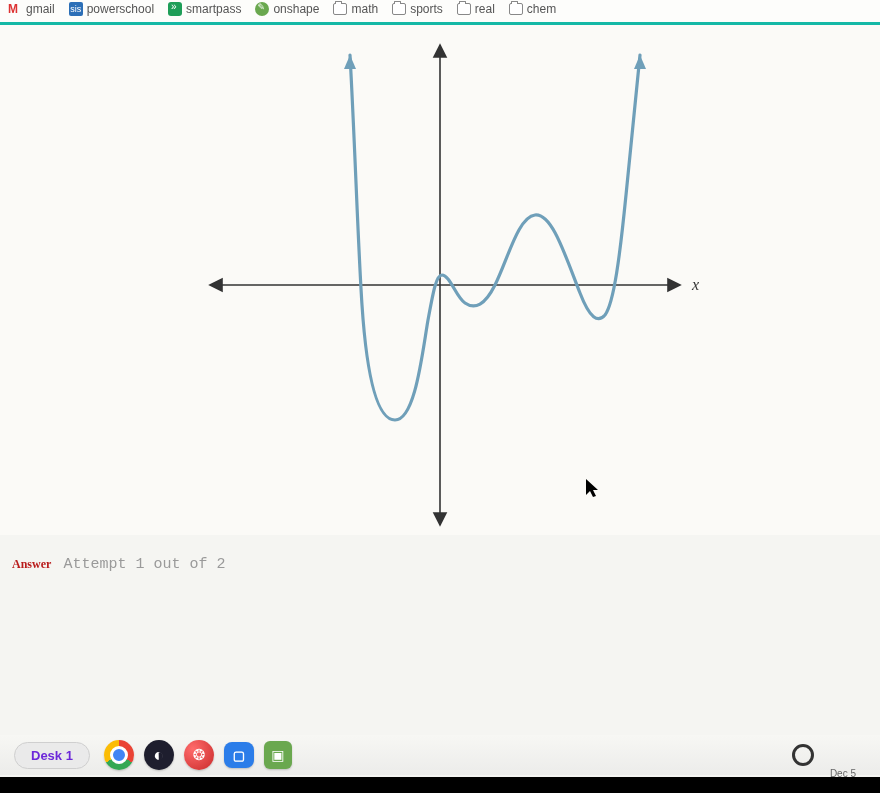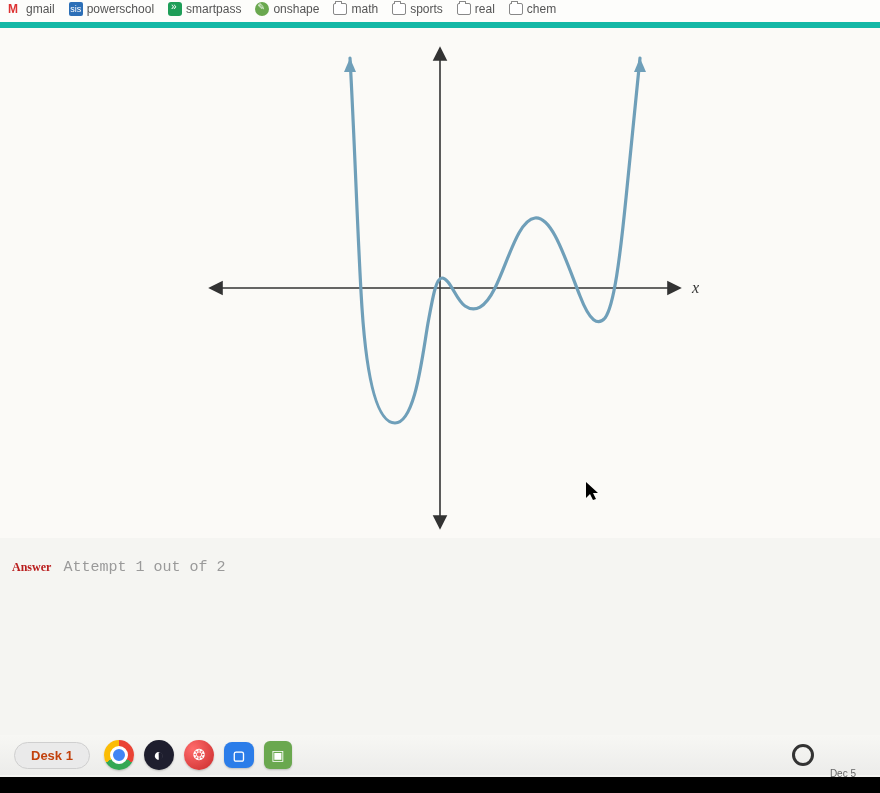--- a/index.html
+++ b/index.html
@@ -13,21 +13,21 @@
     }
     .bookmarks {
       display: flex;
       align-items: center;
       gap: 14px;
       padding: 2px 0 6px 8px;
       font-family: Arial, sans-serif;
       font-size: 12px;
       color: #555;
       background: #fdfdfb;
-      border-bottom: 6px solid #14b8a6;
+      border-bottom: 3px solid #14b8a6;
     }
     .bm-item { display: flex; align-items: center; gap: 4px; cursor: pointer; white-space: nowrap; }
     .bm-icon { width: 14px; height: 14px; display: inline-block; border-radius: 2px; }
     .bm-gmail { position: relative; }
     .bm-gmail::before { content: "M"; color: #d33; font-weight: bold; font-size: 12px; }
     .bm-ps { background: #2c6fb7; color: #fff; font-size: 9px; text-align: center; line-height: 14px; font-weight: normal; }
     .bm-sp { background: #1e9e58; border-radius: 3px; position: relative; }
     .bm-sp::after { content: "»"; color: #fff; font-size: 10px; position: absolute; left: 3px; top: -1px; }
     .bm-os { background: #6aa84f; border-radius: 50%; position: relative; }
     .bm-os::after { content: "✎"; color: #fff; font-size: 9px; position: absolute; left: 2px; top: 0; }
@@ -85,21 +85,21 @@
       padding: 0 14px;
       font-family: Arial, sans-serif;
       background: linear-gradient(#f7f7f4, #ececea);
     }
     .desk-pill {
       background: #eaeaea;
       border: 1px solid #cfcfcf;
       border-radius: 16px;
       padding: 5px 16px;
       font-size: 13px;
-      color: #c2410c;
+      color: #6d28d9;
       font-weight: 600;
       margin-right: 14px;
     }
     .tb-icon {
       width: 30px; height: 30px; border-radius: 50%;
       margin-right: 10px; display: flex; align-items: center;
       justify-content: center; cursor: pointer;
       box-shadow: 0 1px 2px rgba(0,0,0,0.2);
     }
     .tb-chrome { background: conic-gradient(#ea4335 0 120deg, #34a853 120deg 240deg, #fbbc05 240deg 360deg); position: relative; }

